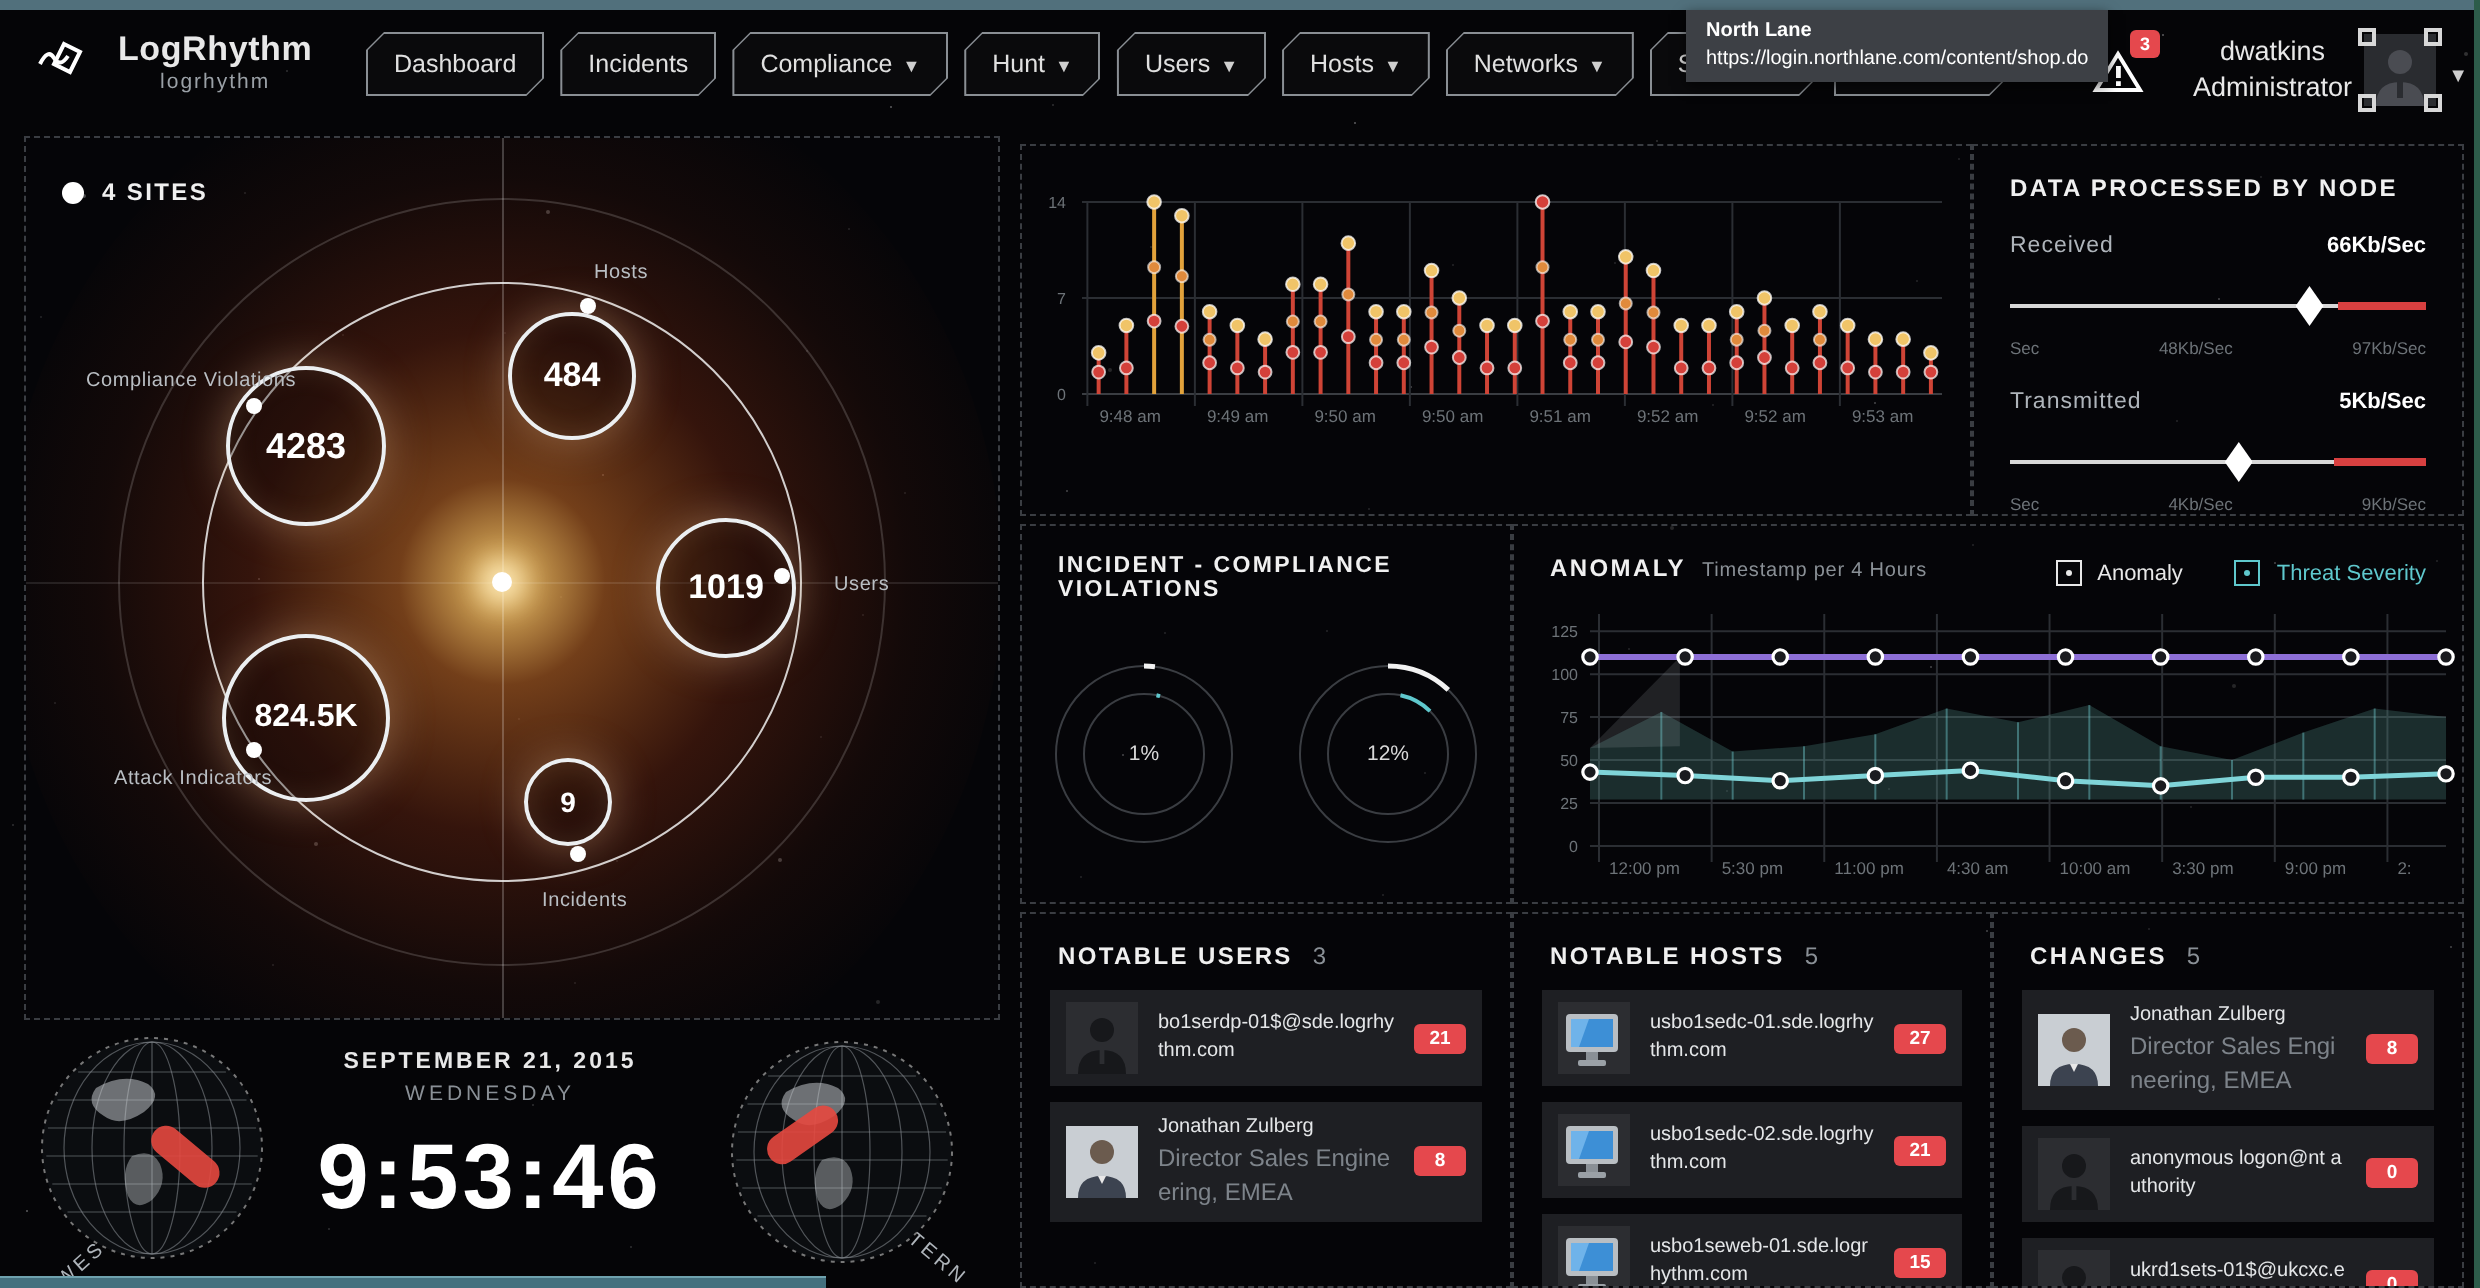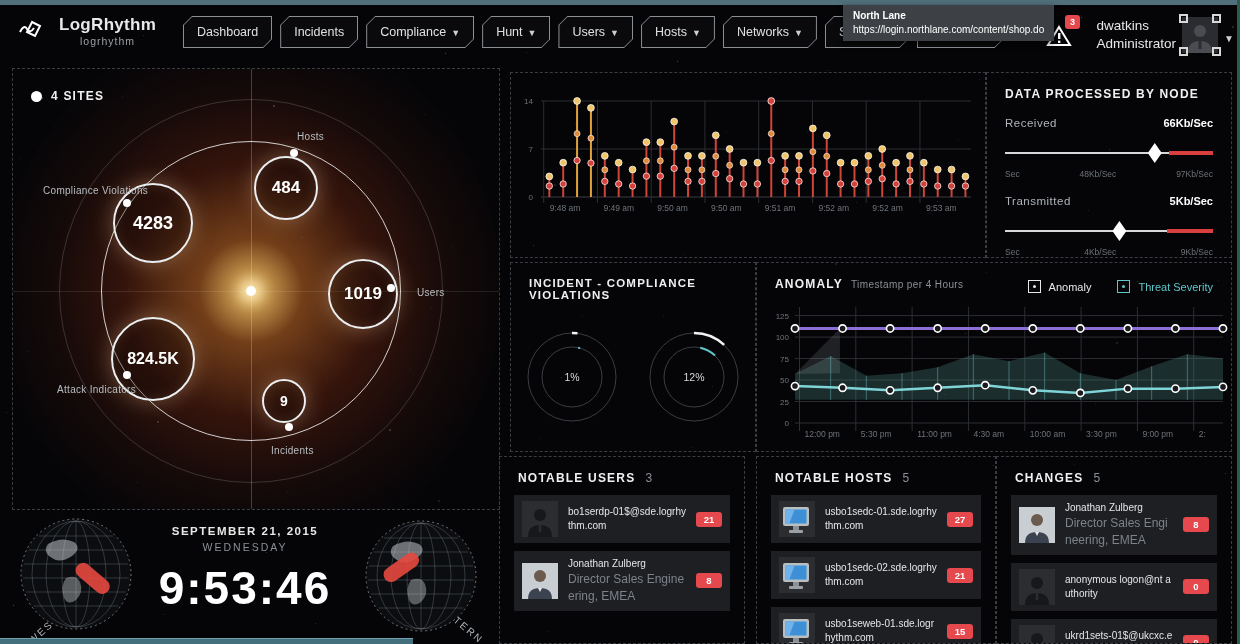--- a/index.html
+++ b/index.html
@@ -23,21 +23,21 @@
   .navbtn-inner { clip-path:polygon(8px 0,100% 0,100% calc(100% - 8px),calc(100% - 8px) 100%,0 100%,0 8px);
     background:#0a0a0c; padding:8px 13px; font-size:12.5px; color:#e0e0e0; white-space:nowrap; }
   .caret { font-size:9px; color:#cfcfcf; margin-left:5px; }
   .tooltip { position:absolute; left:843px; top:0px; background:#3d4045; padding:4px 10px 5px;
     font-size:10px; line-height:1.35; z-index:60; box-shadow:0 2px 6px rgba(0,0,0,.6); color:#fff; }
   .tooltip b { font-weight:bold; }
   .alert { position:absolute; left:1046px; top:20px; width:26px; height:22px; }
   .alert svg { display:block; }
   .alert-badge { position:absolute; top:-10px; right:-8px; background:#e5484d; color:#fff; font-size:9px;
     font-weight:bold; min-width:15px; height:14px; line-height:14px; text-align:center; border-radius:3px; padding:0 3px; }
-  .userblock { position:absolute; right:64px; top:12px; text-align:left; font-size:13.5px; line-height:1.35; }
+  .userblock { position:absolute; right:64px; top:12px; text-align:center; font-size:13.5px; line-height:1.35; }
   .avatarbox { position:absolute; right:22px; top:12px; width:36px; height:36px; background:#2a2c30; }
   .avatarbox .corner { position:absolute; width:9px; height:9px; border:2px solid #d8d8d8; }
   .c-tl { top:-3px; left:-3px; border-right:none; border-bottom:none; }
   .c-tr { top:-3px; right:-3px; border-left:none; border-bottom:none; }
   .c-bl { bottom:-3px; left:-3px; border-right:none; border-top:none; }
   .c-br { bottom:-3px; right:-3px; border-left:none; border-top:none; }
   .user-caret { position:absolute; right:6px; top:28px; font-size:10px; color:#cfcfcf; }
 
   .panel { position:absolute; border:1px dashed #3a3d42; background:rgba(8,8,10,.25); }
   .ptitle { font-size:12px; font-weight:bold; letter-spacing:1.2px; color:#f0f0f0; }
@@ -66,21 +66,21 @@
   .globe-label { position:absolute; font-size:10px; letter-spacing:2px; color:#aeb4ba; }
   .clock { position:absolute; left:140px; top:525px; width:210px; text-align:center; z-index:3; }
   .clock-date { font-size:11.5px; font-weight:bold; letter-spacing:1.5px; }
   .clock-day { font-size:10.5px; color:#8a9096; letter-spacing:2px; margin-top:4px; }
   .clock-time { font-size:46px; font-weight:bold; letter-spacing:2px; margin-top:8px; color:#fff; }
 
   #activity { left:510px; top:72px; width:476px; height:186px; }
   #datanode { left:986px; top:72px; width:246px; height:186px; }
   #incident { left:510px; top:262px; width:246px; height:190px; }
   #anomaly  { left:756px; top:262px; width:476px; height:190px; }
-  #nusers   { left:499px; top:456px; width:246px; height:188px; overflow:hidden; }
+  #nusers   { left:510px; top:456px; width:246px; height:188px; overflow:hidden; }
   #nhosts   { left:756px; top:456px; width:240px; height:188px; overflow:hidden; }
   #changes  { left:996px; top:456px; width:236px; height:188px; overflow:hidden; }
   .phead { padding:14px 18px 0; display:flex; align-items:baseline; }
 
   
   .slider-row { padding:0 18px; }
   .slider-top { display:flex; justify-content:space-between; align-items:center; margin-top:16px; }
   .slider-label { font-size:11.5px; color:#aeb4ba; letter-spacing:.5px; }
   .slider-val { font-size:11px; font-weight:bold; color:#fff; }
   .track { position:relative; height:20px; margin-top:14px; }

